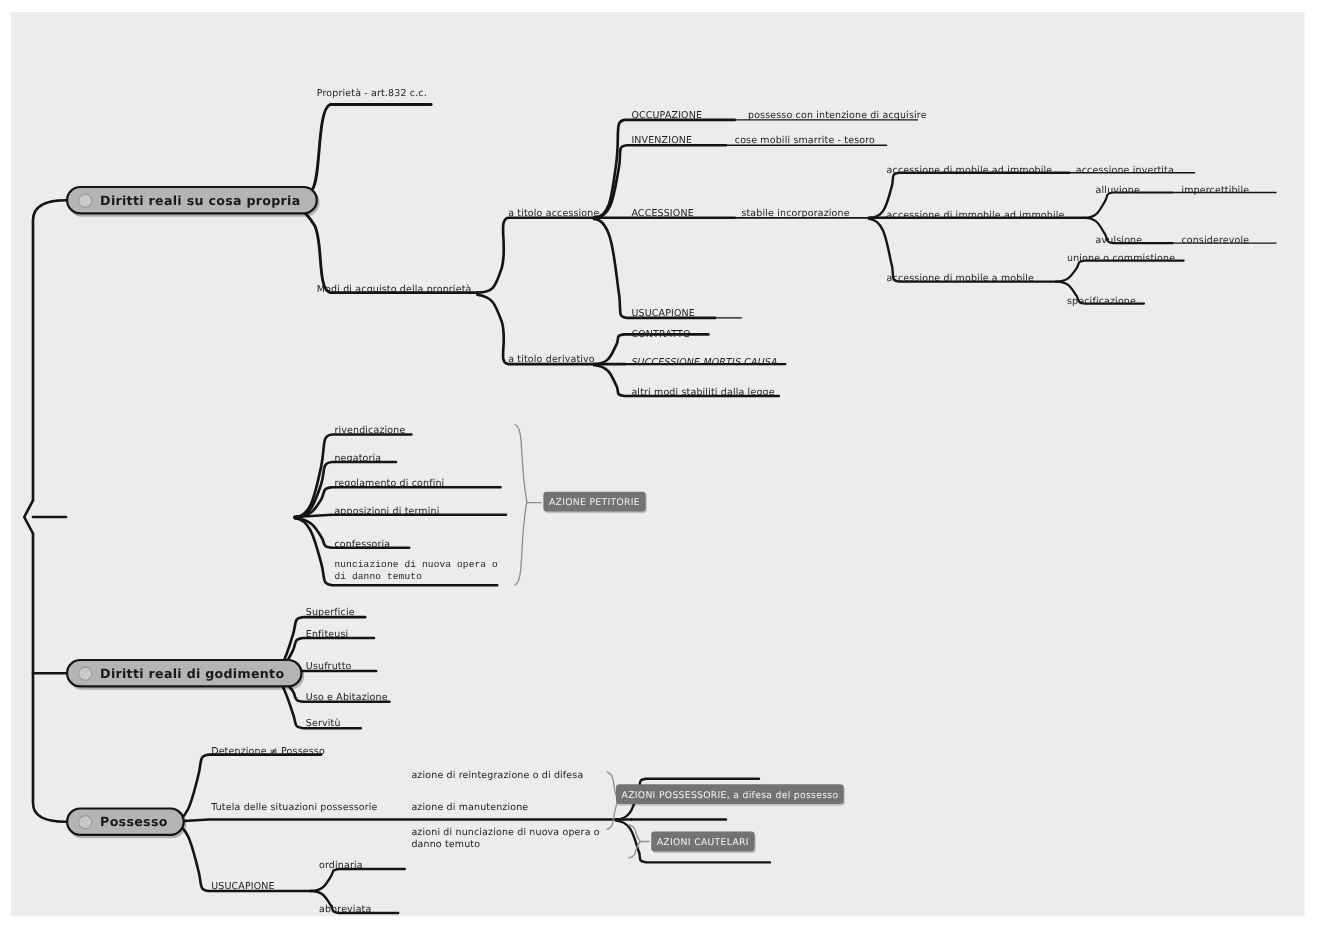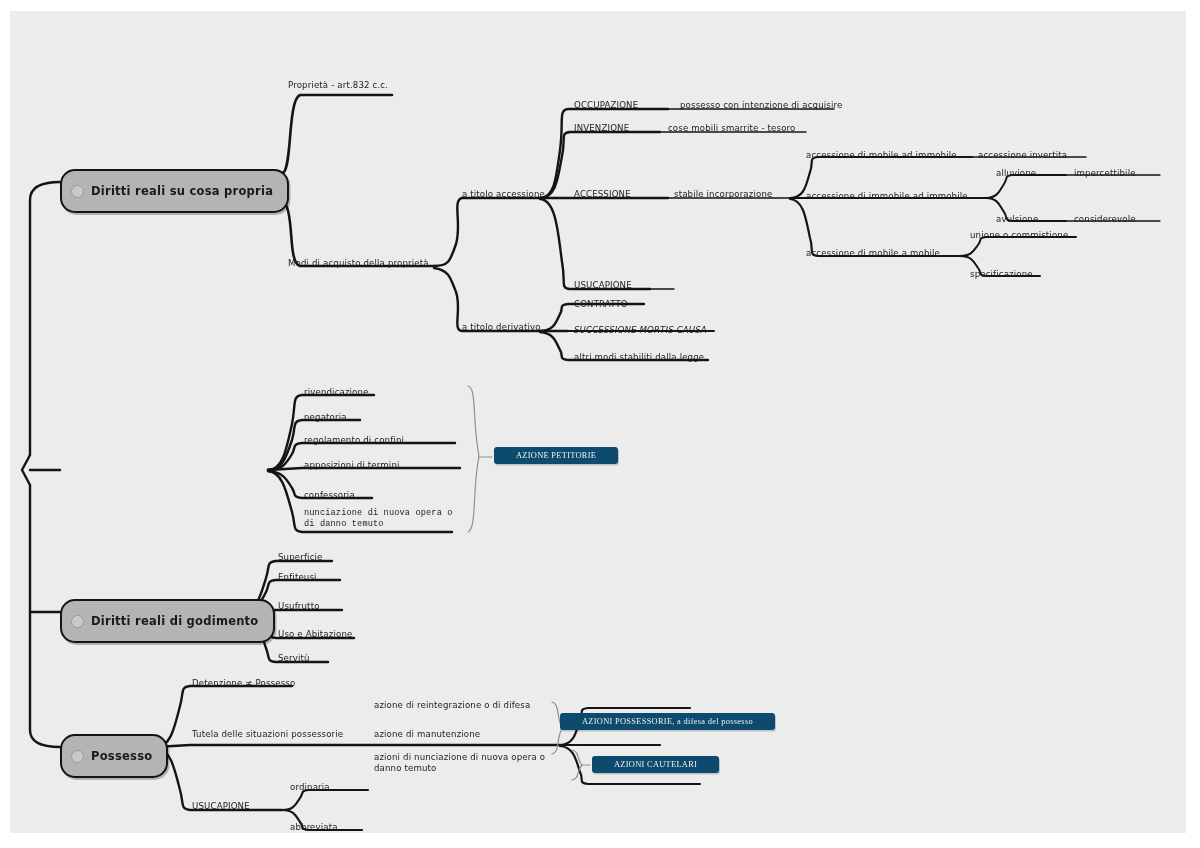--- a/index.html
+++ b/index.html
@@ -15,21 +15,21 @@
     left:10px;top:11px;
     width:1176px;height:822px;
     background:#ececec;
   }
   svg#wires{position:absolute;left:0;top:0;width:1200px;height:848px;pointer-events:none;}
 
   
   .pill{
     position:absolute;
     display:flex;align-items:center;
-    height:44px;
+    height:26px;
     padding:0 14px 0 9px;
     background:#b4b4b4;
     border:2.5px solid #141414;
     border-radius:15px;
     box-sizing:border-box;
     box-shadow:1.5px 2px 0 rgba(0,0,0,.25);
     white-space:nowrap;
   }
   .pill .bullet{
     width:11px;height:11px;border-radius:50%;
@@ -50,29 +50,28 @@
     white-space:nowrap;
     line-height:10.5px;
   }
   .lbl.w{white-space:normal;}
   .lbl.ital{font-style:italic;}
 
   
   .callout{
     position:absolute;
     display:flex;align-items:center;justify-content:center;
-    background:#0c4a6e;
+    background:#737373;
     color:#f2f2f2;
     font-size:8.4px;
     letter-spacing:.3px;
-    padding:4px 22px;
+    padding:4px 5px;
     border-radius:3px;
     box-shadow:1px 1.5px 0 rgba(0,0,0,.18);
     white-space:nowrap;
-    font-family:Liberation Serif, serif;
   }
 </style>
 </head>
 <body>
 
 <div id="canvas">
   <div id="board"></div>
 
   <svg id="wires" viewBox="0 0 1200 848">
     <g fill="none" stroke="#141414" stroke-linecap="round" stroke-linejoin="round">

